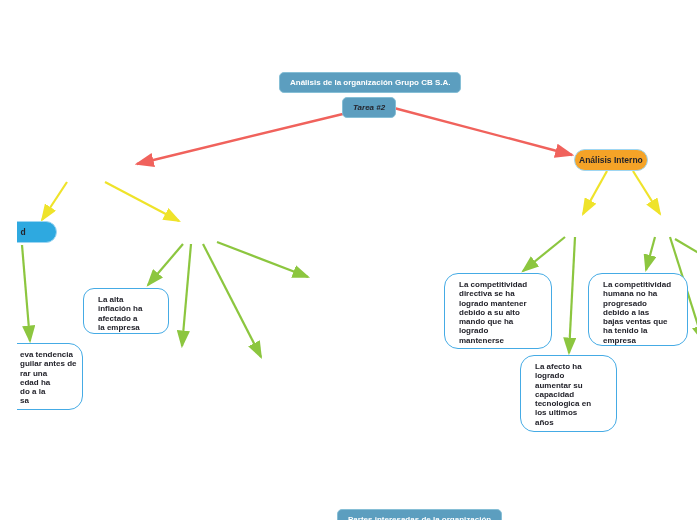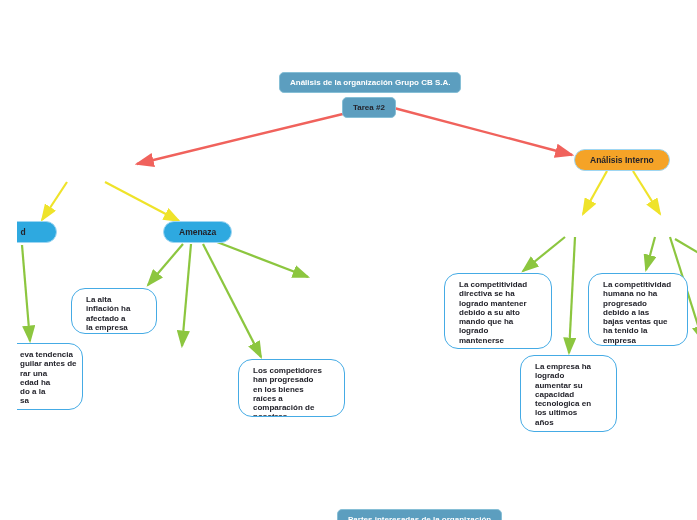--- a/index.html
+++ b/index.html
@@ -21,21 +21,21 @@
     display:flex;align-items:center;justify-content:center;text-align:center;
   }
   .rect-node{
     background:var(--steel-blue);border:1px solid var(--steel-blue-border);
     border-radius:5px;color:var(--text-light);font-size:8px;
     padding:5px 10px;white-space:nowrap;
   }
   .rect-node.dark-text{color:var(--text-dark);}
   .pill{
     border-radius:12px;font-size:8.5px;color:var(--text-dark);
-    padding:5px 15px;white-space:nowrap;border:1.5px solid var(--pill-border);
+    padding:5px 4px;white-space:nowrap;border:1.5px solid var(--pill-border);
   }
   .pill.orange{background:var(--orange);}
   .pill.blue{background:var(--blue);}
   .leaf{
     position:absolute;box-sizing:border-box;background:#ffffff;
     border:1.5px solid var(--leaf-border);border-radius:14px;
     font-weight:bold;font-size:8px;line-height:9.3px;color:var(--text-dark);
     padding:6px 5px 2px 14px;white-space:pre-line;overflow:hidden;
   }
 </style>
@@ -68,52 +68,45 @@
     <line class="ln-green" x1="186" y1="244" x2="244" y2="357"></line>
     <line class="ln-green" x1="200" y1="242" x2="291" y2="277"></line>
     <line class="ln-green" x1="548" y1="237" x2="506" y2="271"></line>
     <line class="ln-green" x1="558" y1="237" x2="552" y2="353"></line>
     <line class="ln-green" x1="638" y1="237" x2="629" y2="270"></line>
     <line class="ln-green" x1="658" y1="239" x2="697" y2="262"></line>
     <line class="ln-green" x1="653" y1="237" x2="686" y2="341"></line>
   </svg>
 
   <div class="node rect-node" style="left:262px;top:72px;">Análisis de la organización Grupo CB S.A.</div>
-  <div class="node rect-node dark-text" style="left:325px;top:97px;">Tarea #2</div>
+  <div class="node rect-node dark-text" style="left:325px;top:97px;font-style:italic;">Tarea #2</div>
 
   <div class="node pill orange" style="left:557px;top:149px;">Análisis Interno</div>
 
   <div class="node pill blue" style="left:-28px;top:221px;width:68px;">d</div>
-  <div class="node pill blue" style="left:146px;top:221px;">Amenaza</div>
 
-  <div class="leaf" style="left:54px;top:288px;width:86px;height:46px;">La alta
+  <div class="leaf" style="left:66px;top:288px;width:86px;height:46px;border-radius:11px;">La alta
 inflación ha
 afectado a
 la empresa</div>
-  <div class="leaf" style="left:221px;top:359px;width:107px;height:58px;">Los competidores
-han progresado
-en los bienes
-raíces a
-comparación de
-nosotros</div>
   <div class="leaf" style="left:427px;top:273px;width:108px;height:76px;">La competitividad
 directiva se ha
 logrado mantener
 debido a su alto
 mando que ha
 logrado
 mantenerse</div>
   <div class="leaf" style="left:571px;top:273px;width:100px;height:73px;">La competitividad
 humana no ha
 progresado
 debido a las
 bajas ventas que
 ha tenido la
 empresa</div>
-  <div class="leaf" style="left:503px;top:355px;width:97px;height:77px;">La empresa ha
+  <div class="leaf" style="left:503px;top:355px;width:97px;height:77px;">La afecto ha
 logrado
 aumentar su
 capacidad
 tecnologica en
 los ultimos
 años</div>
   <div class="leaf" style="left:-60px;top:343px;width:126px;height:67px;padding-left:62px;">eva tendencia
 guilar antes de
 rar una
 edad ha

